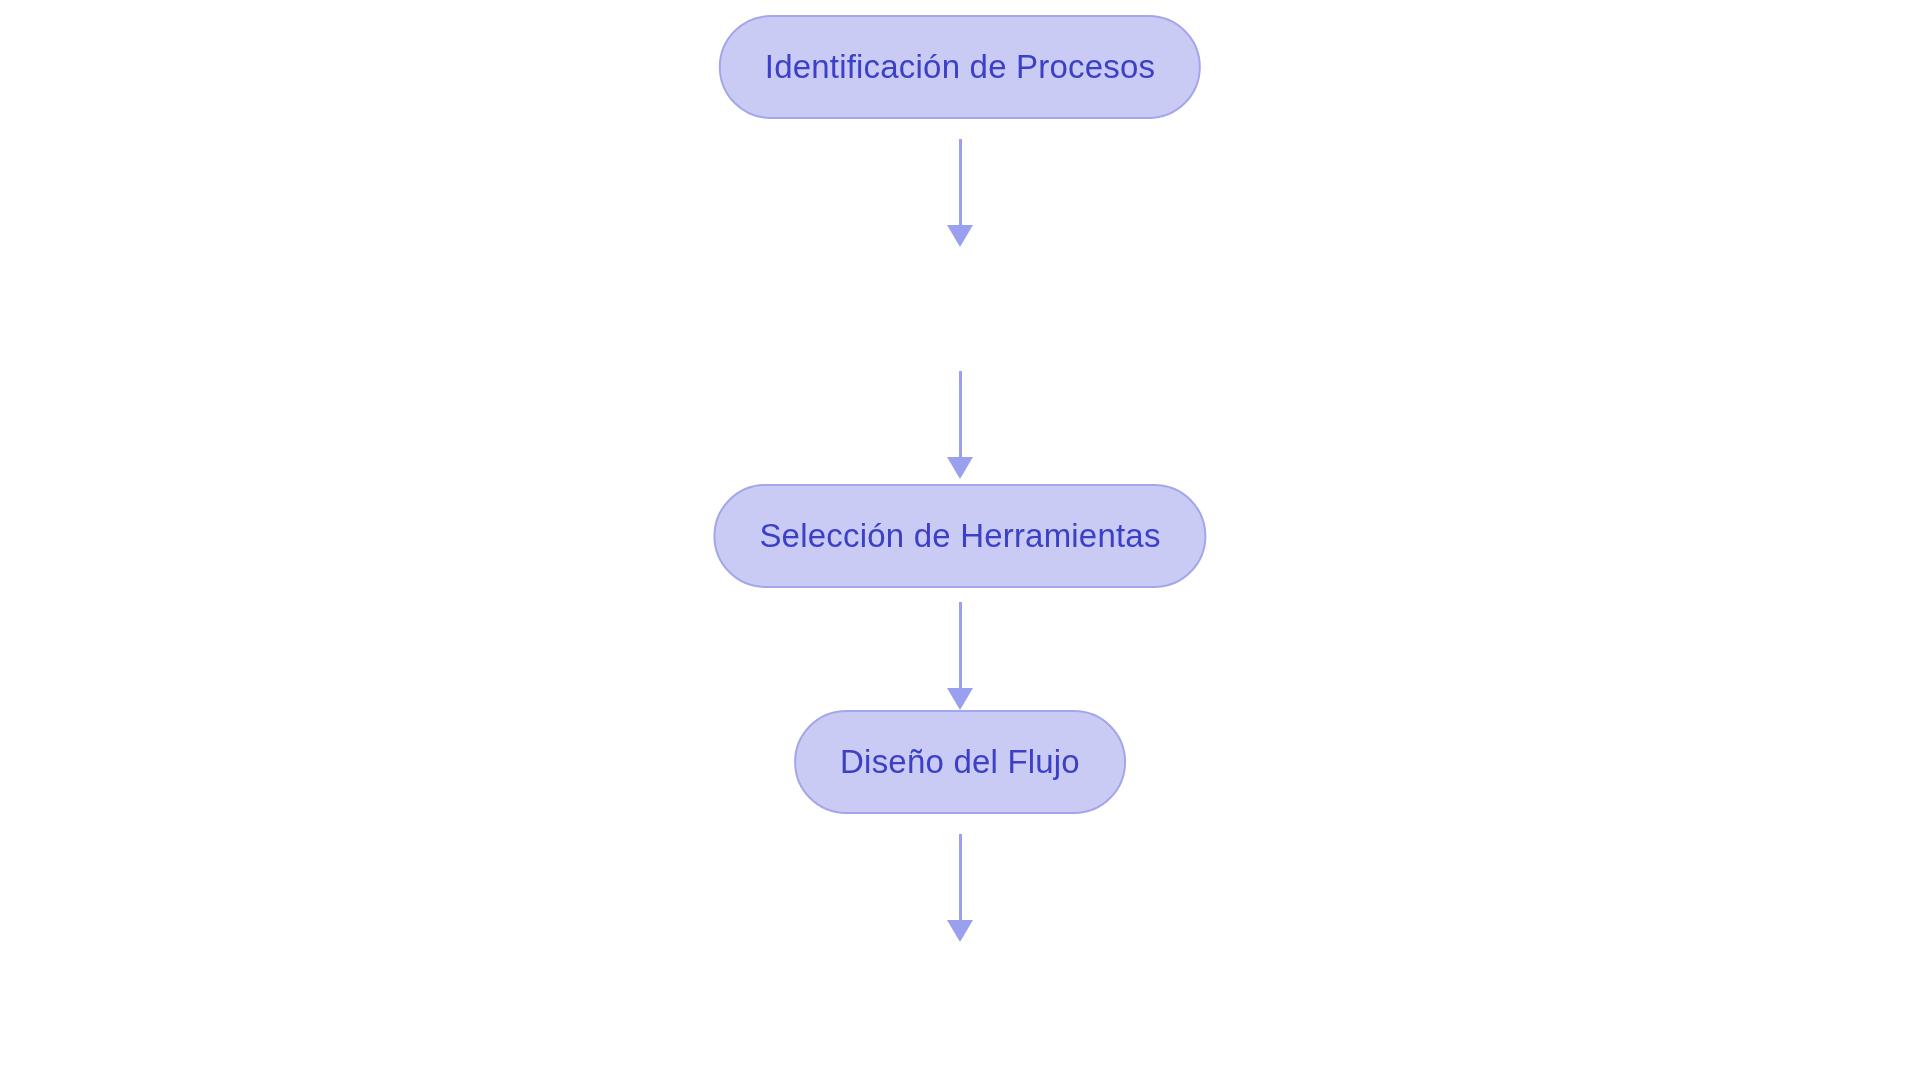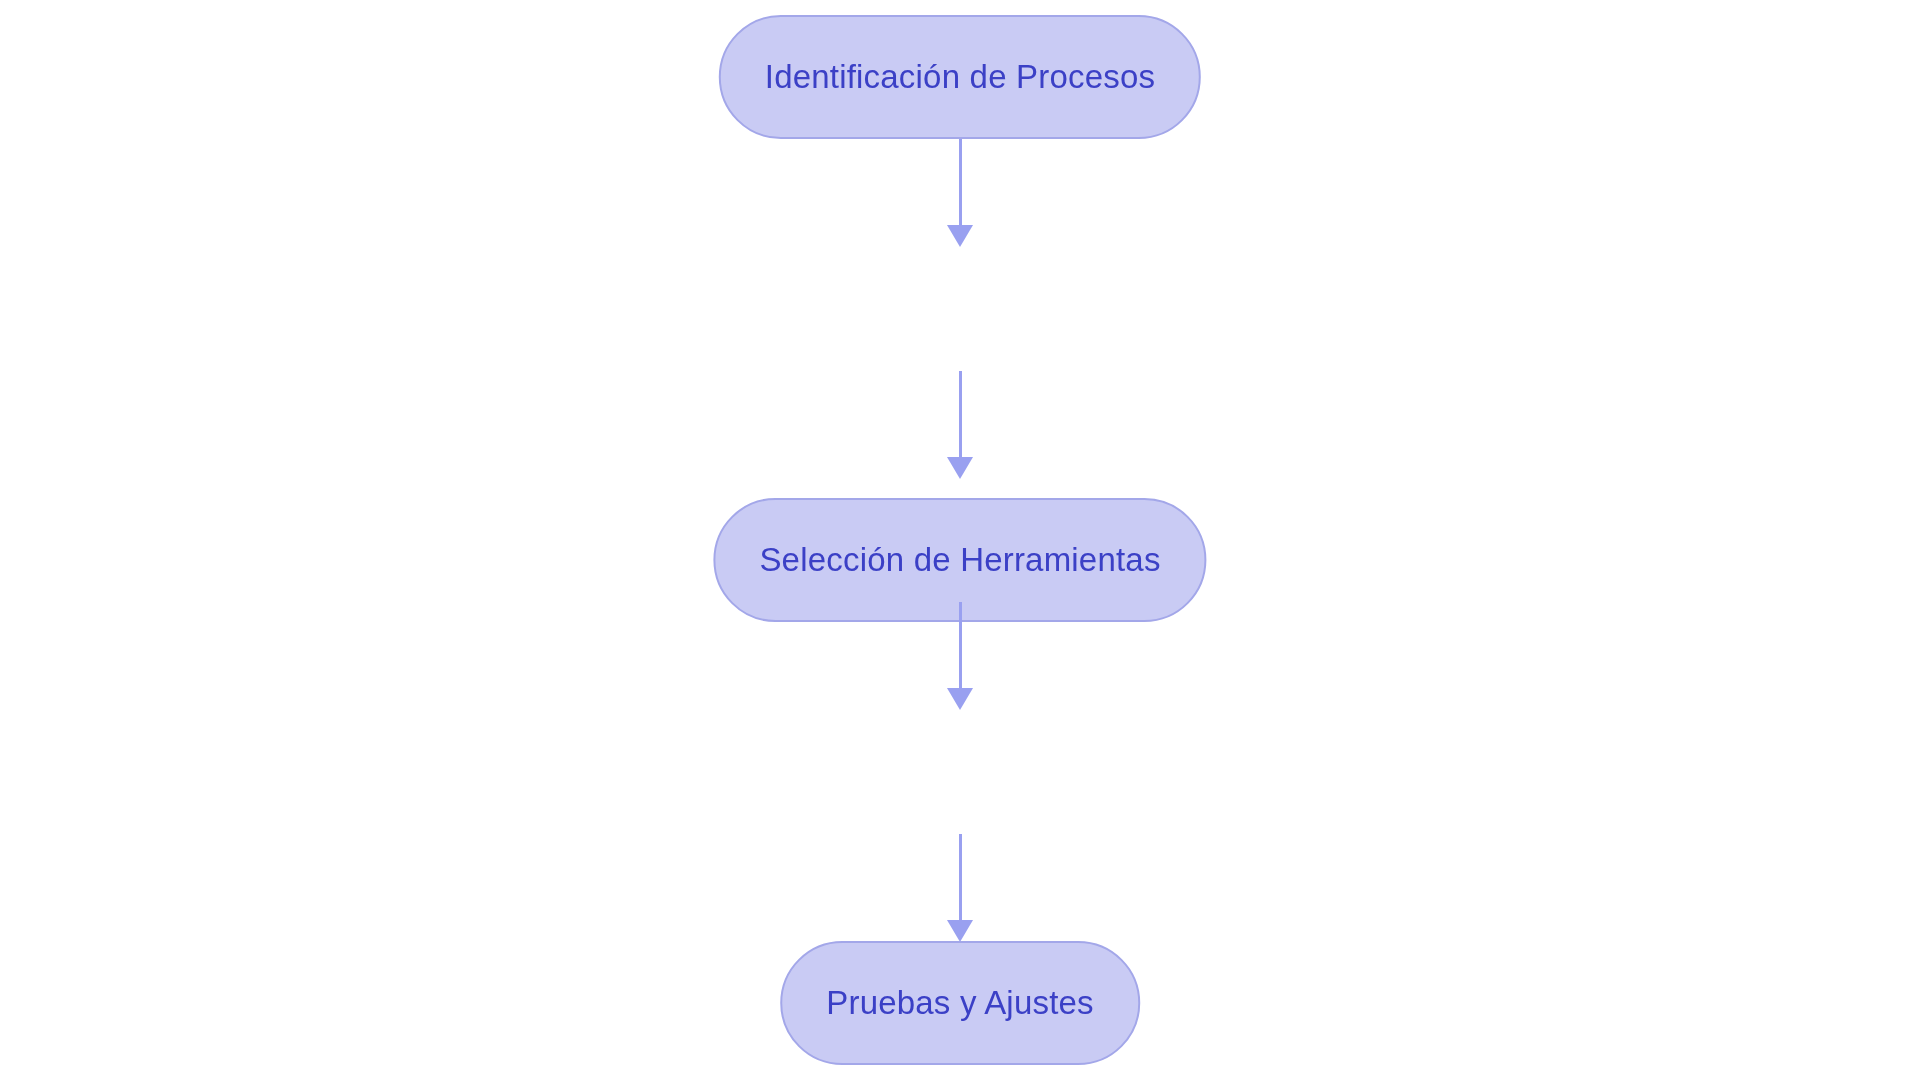--- a/index.html
+++ b/index.html
@@ -12,38 +12,38 @@
     width: 1920px;
     height: 1083px;
     background: var(--background, #ffffff);
     overflow: hidden;
     font-family: "Liberation Sans", sans-serif;
   }
   .flow-node {
     position: absolute;
     left: 50%;
     transform: translateX(-50%);
-    height: 124px;
+    height: 104px;
     box-sizing: border-box;
     display: inline-flex;
     align-items: center;
     justify-content: center;
     padding: 0 44px;
     background: var(--node-fill, #c9cbf4);
     border: 2px solid var(--node-border, #a3a7e9);
     border-radius: 62px;
     color: var(--node-text, #3b40c6);
     font-size: 33px;
     font-weight: 400;
     letter-spacing: 0.2px;
     white-space: nowrap;
   }
   .node-1 { top: 15px; }
   .node-2 { top: 247px; }
-  .node-3 { top: 498px; }
+  .node-3 { top: 484px; }
   .node-4 { top: 710px; }
   .node-5 { top: 941px; }
 
   .edge {
     position: absolute;
     left: 50%;
     transform: translateX(-50%);
     width: 26px;
     display: flex;
     flex-direction: column;
@@ -88,23 +88,23 @@
 
   <div class="flow-node node-3">
     <span>Selección de Herramientas</span>
   </div>
 
   <div class="edge edge-3">
     <div class="shaft"></div>
     <div class="head"></div>
   </div>
 
+  <div class="flow-node node-4">
+    <span>Diseño del Flujo</span>
+  </div>
 
   <div class="edge edge-4">
     <div class="shaft"></div>
     <div class="head"></div>
   </div>
 
-  <div class="flow-node node-5">
-    <span>Pruebas y Ajustes</span>
-  </div>
 
 </div>
 
 </body></html>

